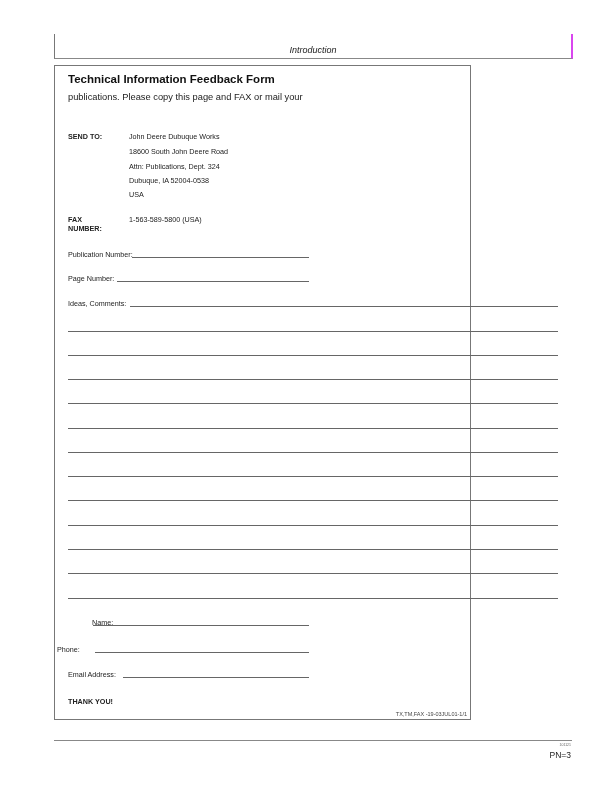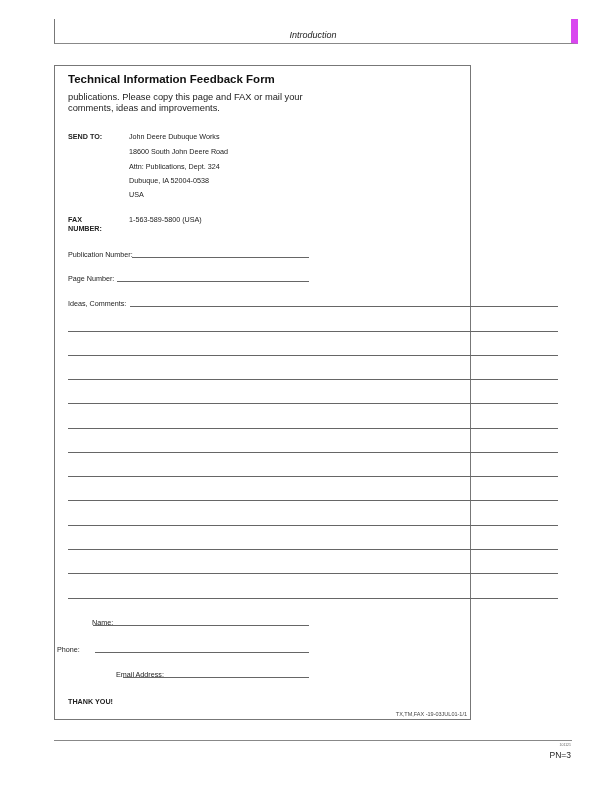--- a/index.html
+++ b/index.html
@@ -1,17 +1,17 @@
 <!DOCTYPE html>
 <html><head>
   <meta charset="utf-8">
   <style>
     html, body { margin: 0; padding: 0; background: #ffffff; }
     body { width: 612px; height: 792px; position: relative; font-family: "Liberation Sans", sans-serif; color: #111; overflow: hidden; }
-    .header-box { position: absolute; left: 54px; top: 19px; width: 516px; height: 24px; border-left: 1px solid #777; border-right: 7px solid #d946ef; border-bottom: 1px solid #888; }
+    .header-box { position: absolute; left: 54px; top: 34px; width: 516px; height: 24px; border-left: 1px solid #777; border-right: 2px solid #d946ef; border-bottom: 1px solid #888; }
     .header-title { position: absolute; left: 0; right: 0; top: 11px; text-align: center; font-style: italic; font-size: 9px; color: #222; }
     .form-box { position: absolute; left: 54px; top: 65px; width: 417px; height: 655px; border: 1px solid #777; box-sizing: border-box; }
     .form-title { position: absolute; left: 13px; top: 7px; font-size: 11.5px; font-weight: bold; color: #111; }
     .intro { position: absolute; left: 13px; top: 26px; width: 250px; font-size: 9.3px; line-height: 10.5px; color: #222; }
     .small { font-size: 7.2px; color: #222; }
     .lbl-bold { font-weight: bold; }
     .abs { position: absolute; }
     .field-line { position: absolute; border-bottom: 1px solid #666; height: 0; }
     .ref { position: absolute; right: 3px; top: 645px; font-size: 5.5px; color: #444; }
     .footer-rule { position: absolute; left: 54px; top: 740px; width: 518px; border-top: 1px solid #888; }
@@ -23,21 +23,20 @@
 
 <div class="header-box">
   <div class="header-title">Introduction</div>
 </div>
 
 <div class="form-box">
   <div class="form-title">Technical Information Feedback Form</div>
 
   <div class="intro">
     <div>publications. Please copy this page and FAX or mail your</div>
-    <div>comments, ideas and improvements.</div>
   </div>
 
   <div class="abs small lbl-bold" style="left:13px; top:66px;">SEND TO:</div>
   <div class="abs small" style="left:74px; top:66px;">John Deere Dubuque Works</div>
   <div class="abs small" style="left:74px; top:81px;">18600 South John Deere Road</div>
   <div class="abs small" style="left:74px; top:96px;">Attn: Publications, Dept. 324</div>
   <div class="abs small" style="left:74px; top:110px;">Dubuque, IA 52004-0538</div>
   <div class="abs small" style="left:74px; top:124px;">USA</div>
 
   <div class="abs small lbl-bold" style="left:13px; top:149px; line-height:9px;">
@@ -67,21 +66,21 @@
   <div class="field-line" style="left:13px; width:490px; top:483px;"></div>
   <div class="field-line" style="left:13px; width:490px; top:507px;"></div>
   <div class="field-line" style="left:13px; width:490px; top:532px;"></div>
 
   <div class="abs small" style="left:13px; top:552px;padding-left:24px;">Name:</div>
   <div class="field-line" style="left:38px; width:216px; top:559px;"></div>
 
   <div class="abs small" style="left:2px; top:579px;">Phone:</div>
   <div class="field-line" style="left:40px; width:214px; top:586px;"></div>
 
-  <div class="abs small" style="left:13px; top:604px;margin-left:48px;">Email Address:</div>
+  <div class="abs small" style="left:13px; top:604px;">Email Address:</div>
   <div class="field-line" style="left:68px; width:186px; top:611px;"></div>
 
   <div class="abs small lbl-bold" style="left:13px; top:631px;">THANK YOU!</div>
 
   <div class="ref">TX,TM,FAX -19-03JUL01-1/1</div>
 </div>
 
 <div class="footer-rule"></div>
 <div class="footer-code">101121</div>
 <div class="footer-pn">PN=3</div>

